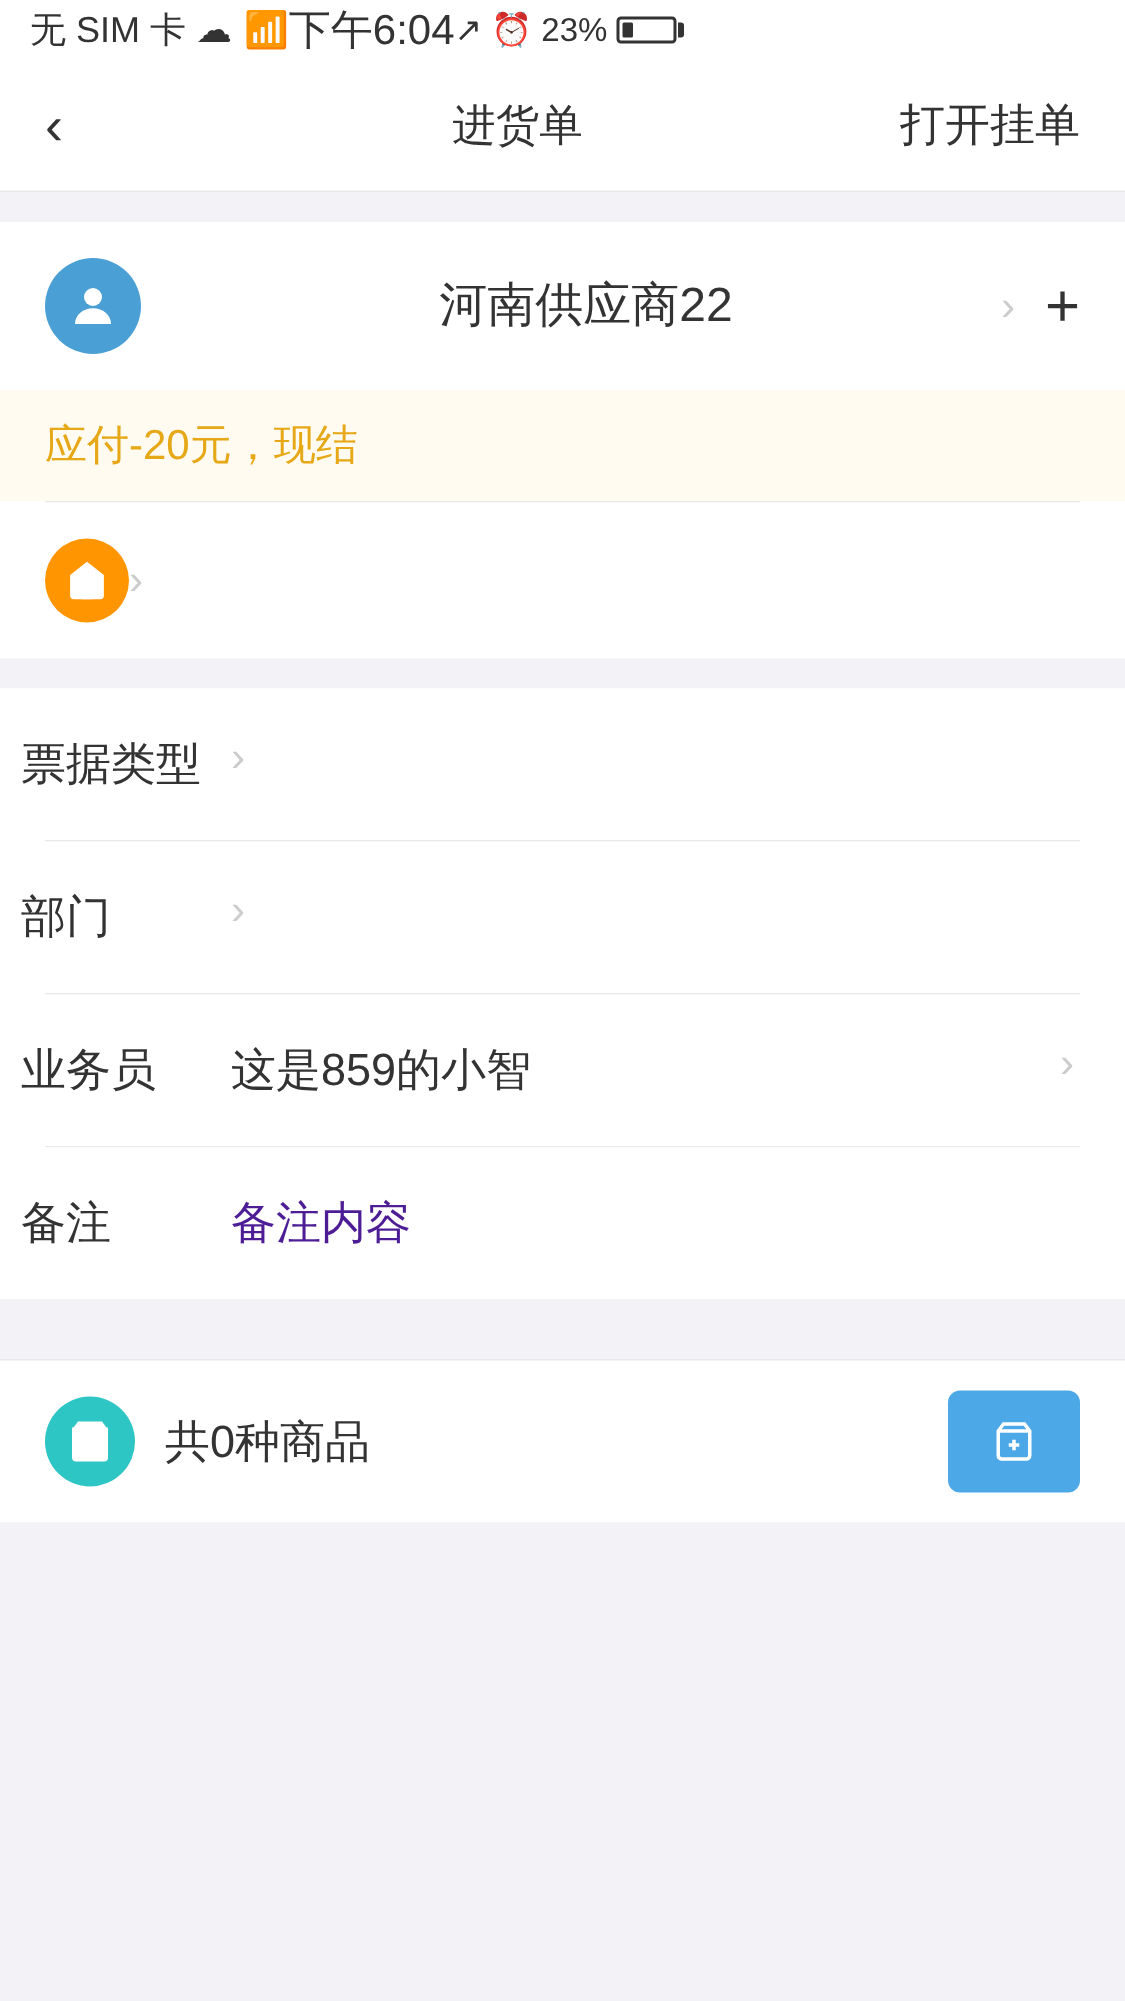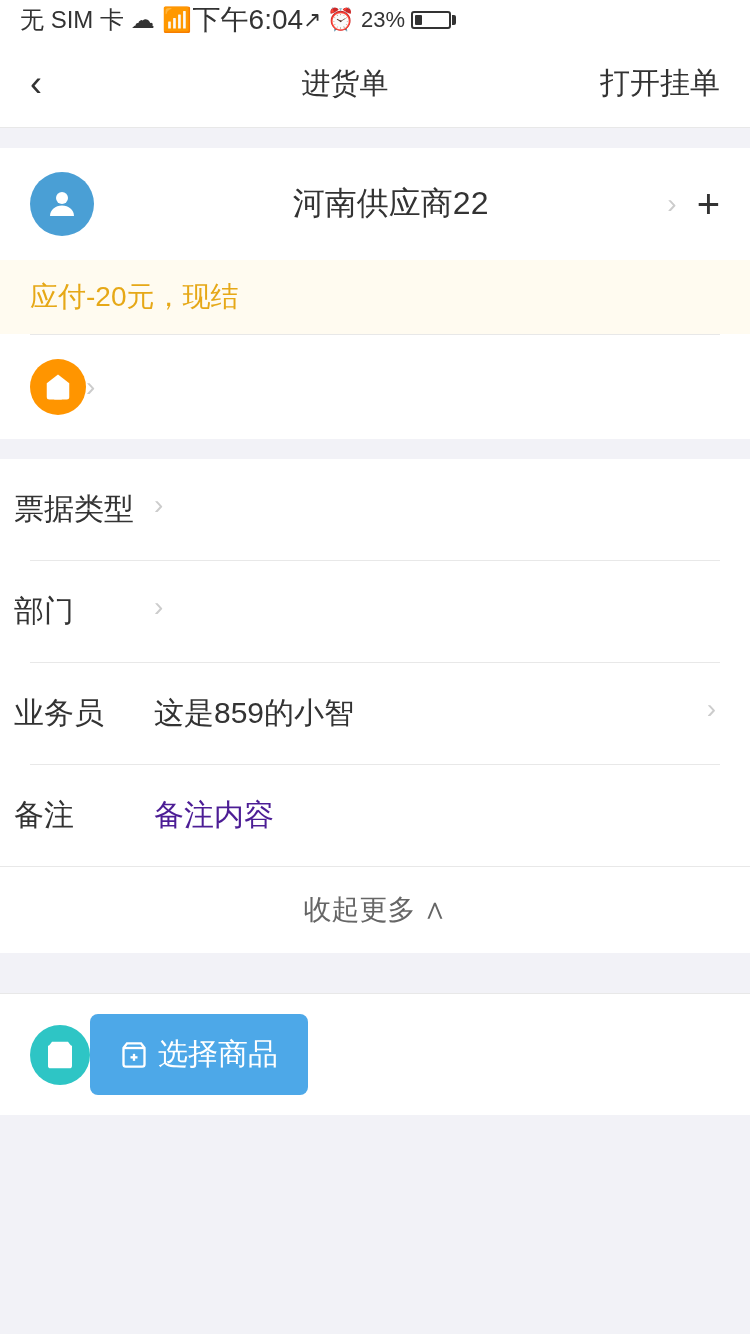--- a/index.html
+++ b/index.html
@@ -234,39 +234,36 @@
     <span class="form-value">这是859的小智</span>
     <span class="chevron-right">›</span>
   </div>
   <div class="divider-line"></div>
 
   <div class="form-row">
     <span class="form-label">备注</span>
     <span class="form-value placeholder">备注内容</span>
   </div>
 
-  <div class="collapse-row">
-    <span class="collapse-btn">收起更多 ∧</span>
-  </div>
 </div>
 
 <div class="section-divider"></div>
 
 <div class="bottom-bar">
   <div class="product-icon">
     <svg width="32" height="32" viewBox="0 0 24 24" fill="white">
       <path d="M6 2L3 6v14a2 2 0 002 2h14a2 2 0 002-2V6l-3-4z"></path>
       <line x1="3" y1="6" x2="21" y2="6" stroke="white" stroke-width="2"></line>
       <path d="M16 10a4 4 0 01-8 0" fill="none" stroke="white" stroke-width="2"></path>
     </svg>
   </div>
+  <span class="product-count">共0种商品</span>
   <button class="select-btn">
     <svg width="28" height="28" viewBox="0 0 24 24" fill="none" stroke="white" stroke-width="2">
       <path d="M6 2L3 6v14a2 2 0 002 2h14a2 2 0 002-2V6l-3-4z"></path>
       <line x1="3" y1="6" x2="21" y2="6"></line>
       <line x1="12" y1="11" x2="12" y2="17"></line>
       <line x1="9" y1="14" x2="15" y2="14"></line>
     </svg>
-    <span>选择商品</span>
   </button>
 </div>
 
 <div class="page-bg"></div>
 
 </body></html>

